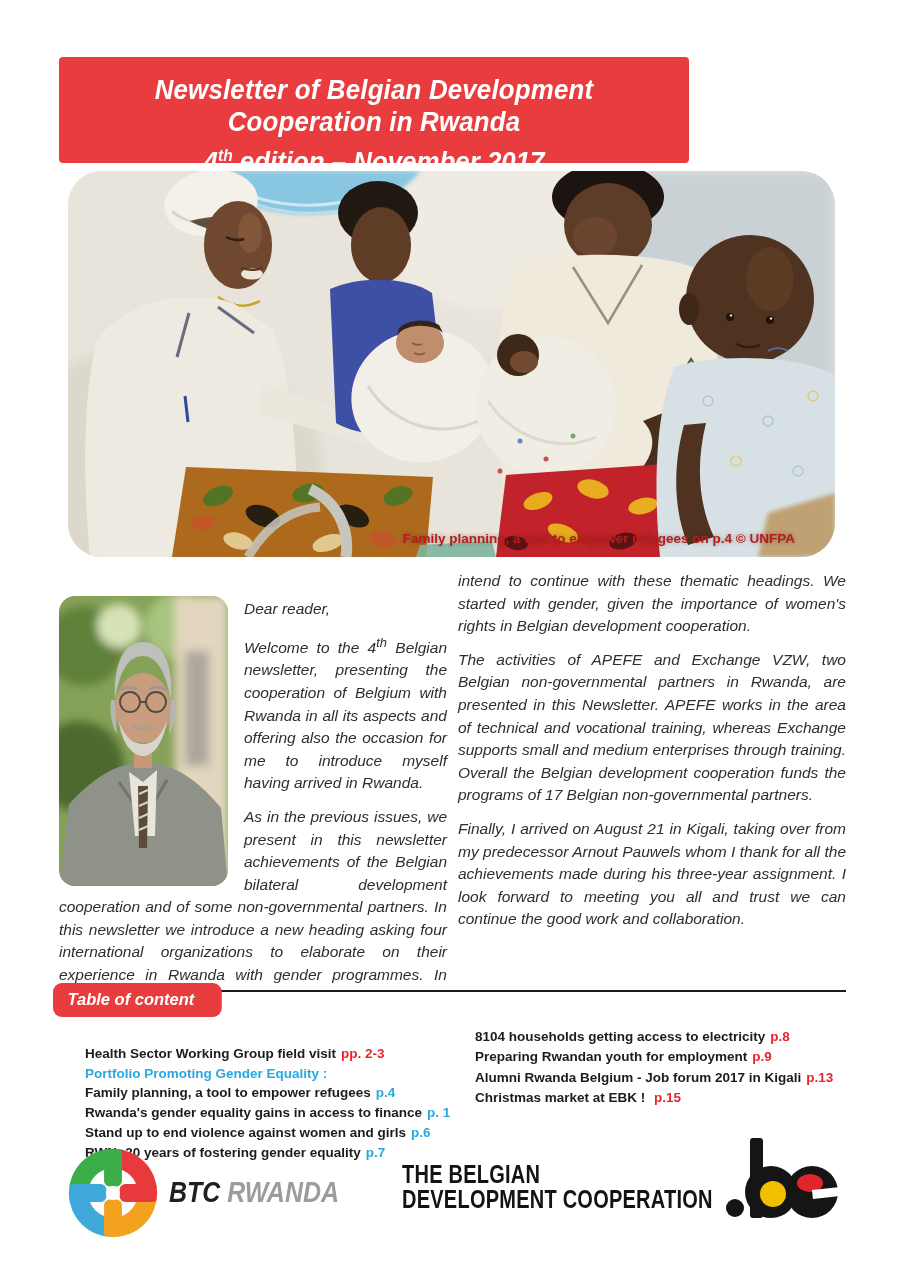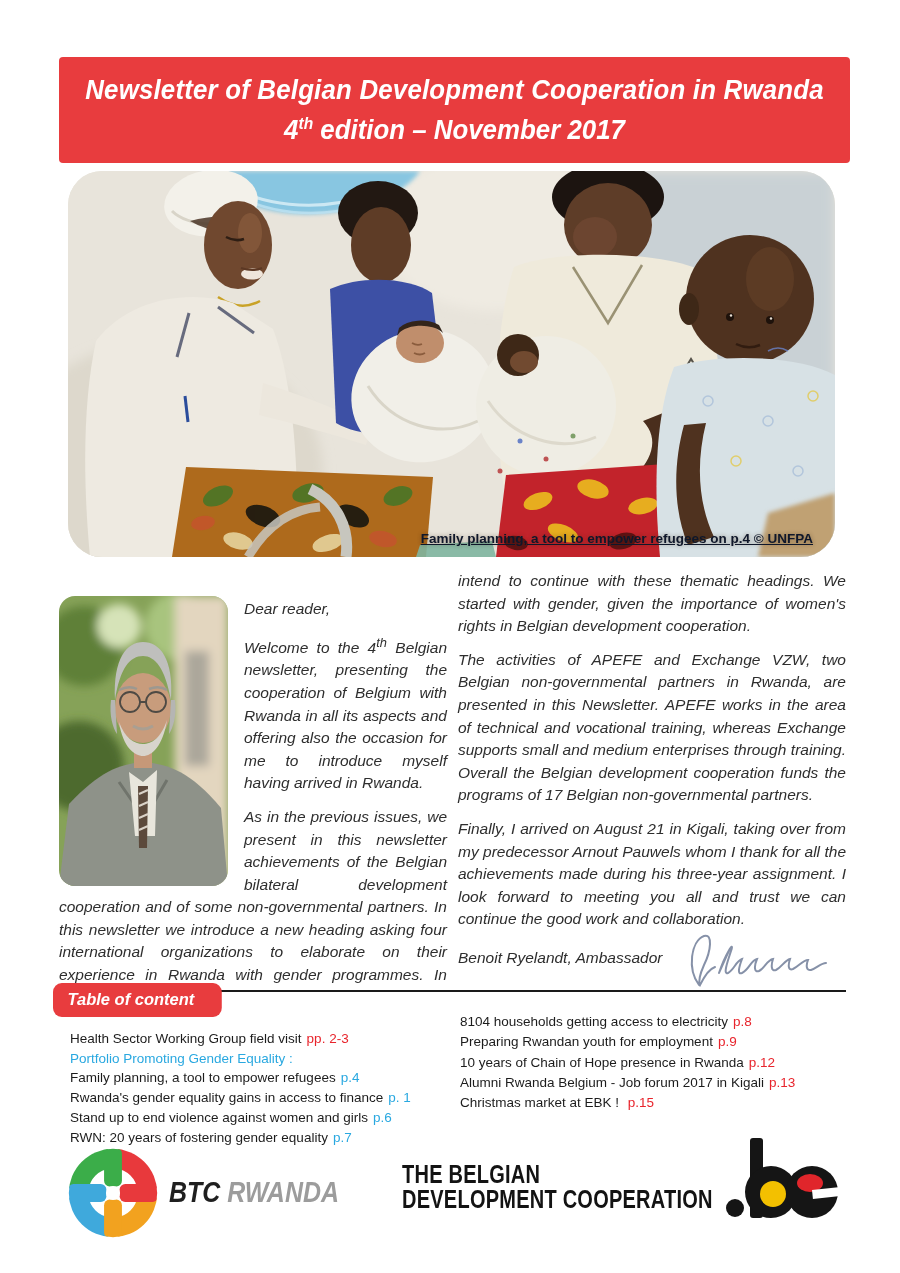--- a/index.html
+++ b/index.html
@@ -1,53 +1,53 @@
 <!DOCTYPE html>
 <html style="--banner-red: #E83C3E; --toc-red: #E8242C; --toc-blue: #29A8E0; --btc-green: #3BAD49; --btc-red: #E8393C; --btc-blue: #3FA9DC; --btc-orange: #F2A21F; --btc-gray: #9C9C9C; --be-yellow: #F3C000; --be-red: #E0262B; --signature-ink: #8691A8;"><head>
 <meta charset="utf-8">
 <style>
   html,body{margin:0;padding:0;background:#ffffff;}
   .page{position:relative;width:900px;height:1273px;background:#fff;overflow:hidden;
         font-family:"Liberation Sans",sans-serif;}
 
   
-  .masthead{position:absolute;left:59px;top:57px;width:791px;height:106px;
+  .masthead{position:absolute;left:59px;top:57px;width:630px;height:106px;
             background:var(--banner-red,#E83C3E);border-radius:4px;color:#fff;
             text-align:center;font-style:italic;font-weight:bold;}
   .m-line1{margin-top:17px;font-size:27.5px;transform:scaleX(.94);letter-spacing:.2px;}
   .m-line2{margin-top:8px;font-size:27.5px;transform:scaleX(.94);}
   .m-line2 sup{font-size:60%;}
 
   
   .hero{position:absolute;left:68px;top:171px;width:767px;height:386px;margin:0;
         border-radius:34px;overflow:hidden;background:#E8E4DB;}
   .hero svg{display:block;width:100%;height:100%;}
-  .hero-caption{position:absolute;right:22px;bottom:11px;color:#0f172a;font-weight:bold;
-                font-size:13.5px;text-shadow:0 0 4px rgba(60,40,20,.45);text-decoration:underline;}
+  .hero-caption{position:absolute;right:40px;bottom:11px;color:#b91c1c;font-weight:bold;
+                font-size:13.5px;text-shadow:0 0 4px rgba(60,40,20,.45);}
 
   
   .letter-col{position:absolute;top:566px;width:388px;font-style:italic;color:#2e2e2e;
               font-size:15.5px;line-height:22.6px;text-align:justify;}
   .letter-left{left:59px;margin-top:28px;}
   .letter-right{left:458px;}
   .letter-col p{margin:11px 0 0 0;}
   .letter-col p:first-of-type{margin-top:4px;}
   .portrait{float:left;width:169px;height:290px;margin:2px 16px 6px 0;border-radius:16px;
             overflow:hidden;}
   .portrait svg{display:block;width:100%;height:100%;}
   .signoff-row{display:flex;justify-content:space-between;align-items:flex-start;margin-top:12px;}
   .signature{width:175px;height:62px;margin-top:-16px;flex:none;}
 
   
   .rule{position:absolute;left:57px;top:990px;width:789px;height:2px;background:#1a1a1a;}
   .toc-banner{position:absolute;left:53px;top:983px;width:174px;height:34px;
               background:var(--banner-red,#E83C3E);border-radius:9px;color:#fff;
               font-weight:bold;font-style:italic;font-size:17px;line-height:34px;
               padding-left:15px;box-sizing:border-box;transform:scaleX(.97);transform-origin:left;}
-  .toc{position:absolute;margin:0;padding:0;list-style:none;font-weight:normal;font-size:13.5px;color:#1c1c1c;}
+  .toc{position:absolute;margin:15px;padding:0;list-style:none;font-weight:bold;font-size:13.5px;color:#1c1c1c;}
   .toc-left{left:70px;top:1029px;width:385px;line-height:19.7px;}
   .toc-right{left:460px;top:1012px;width:400px;line-height:20.3px;}
   .toc-page{margin-left:5px;}
   .red{color:var(--toc-red,#E8242C);}
   .blue{color:var(--toc-blue,#29A8E0);}
 
   
   .btc-logo{position:absolute;left:66px;top:1146px;width:94px;height:94px;}
   .btc-green{fill:var(--btc-green,#3BAD49);} .btc-green-s{stroke:var(--btc-green,#3BAD49);}
   .btc-red{fill:var(--btc-red,#E8393C);}    .btc-red-s{stroke:var(--btc-red,#E8393C);}
@@ -225,45 +225,35 @@
     </div>
     <p>Dear reader,</p>
     <p><span>Welcome to the 4</span><sup>th</sup><span> Belgian newsletter, presenting the cooperation of Belgium with Rwanda in all its aspects and offering also the occasion for me to introduce myself having arrived in Rwanda.</span></p>
     <p>As in the previous issues, we present in this newsletter achievements of the Belgian bilateral development cooperation and of some non-governmental partners. In this newsletter we introduce a new heading asking four international organizations to elaborate on their experience in Rwanda with gender programmes. In future issues, we</p>
   </section>
 
   <section class="letter-col letter-right">
     <p>intend to continue with these thematic headings. We started with gender, given the importance of women's rights in Belgian development cooperation.</p>
     <p>The activities of APEFE and Exchange VZW, two Belgian non-governmental partners in Rwanda, are presented in this Newsletter. APEFE works in the area of technical and vocational training, whereas Exchange supports small and medium enterprises through training. Overall the Belgian development cooperation funds the programs of 17 Belgian non-governmental partners.</p>
     <p>Finally, I arrived on August 21 in Kigali, taking over from my predecessor Arnout Pauwels whom I thank for all the achievements made during his three-year assignment. I look forward to meeting you all and trust we can continue the good work and collaboration.</p>
-    <div class="signoff-row">
-      <p>Benoit Ryelandt, Ambassador</p>
-      <svg class="signature" viewBox="0 0 175 62">
-        <g stroke="#8691A8" stroke-width="2" fill="none" stroke-linecap="round">
-          <path d="M28,58 C16,42 20,14 33,9 C42,6 40,24 33,38 C29,47 27,54 29,58 C33,50 38,42 44,40"></path>
-          <path d="M48,46 C54,28 64,12 60,24 C56,36 52,48 57,46 C63,43 65,34 71,32 C68,40 66,48 71,46 C78,43 80,33 86,32 C83,39 83,46 88,44 C94,41 96,33 102,32 C100,38 100,45 105,43 C111,40 114,33 119,32 C117,38 117,44 122,42 C128,39 132,33 137,33 C135,38 135,44 140,43 C146,41 150,36 155,36"></path>
-        </g>
-      </svg>
-    </div>
   </section>
 
   <div class="rule"></div>
   <div class="toc-banner">Table of content</div>
   <ul class="toc toc-left">
       <li><span class="toc-text">Health Sector Working Group field visit</span><span class="toc-page red">pp. 2-3</span></li>
       <li><span class="toc-text blue">Portfolio Promoting Gender Equality :</span></li>
       <li><span class="toc-text">Family planning, a tool to empower refugees</span><span class="toc-page blue">p.4</span></li>
       <li><span class="toc-text">Rwanda's gender equality gains in access to finance</span><span class="toc-page blue">p. 1</span></li>
       <li><span class="toc-text">Stand up to end violence against women and girls</span><span class="toc-page blue">p.6</span></li>
       <li><span class="toc-text">RWN: 20 years of fostering gender equality</span><span class="toc-page blue">p.7</span></li>
     </ul>
   <ul class="toc toc-right">
       <li><span class="toc-text">8104 households getting access to electricity</span><span class="toc-page red">p.8</span></li>
       <li><span class="toc-text">Preparing Rwandan youth for employment</span><span class="toc-page red">p.9</span></li>
-      <li><span class="toc-text">10 years of Chain of Hope presence in Rwanda</span><span class="toc-page red">p.12</span></li>
       <li><span class="toc-text">Alumni Rwanda Belgium - Job forum 2017 in Kigali</span><span class="toc-page red">p.13</span></li>
       <li><span class="toc-text">Christmas market at EBK ! </span><span class="toc-page red">p.15</span></li>
     </ul>
 
   <svg class="btc-logo" viewBox="0 0 100 100">
     <defs>
         <clipPath id="btcclip">
           <circle cx="50" cy="50" r="47"></circle>
         </clipPath>
       </defs>

